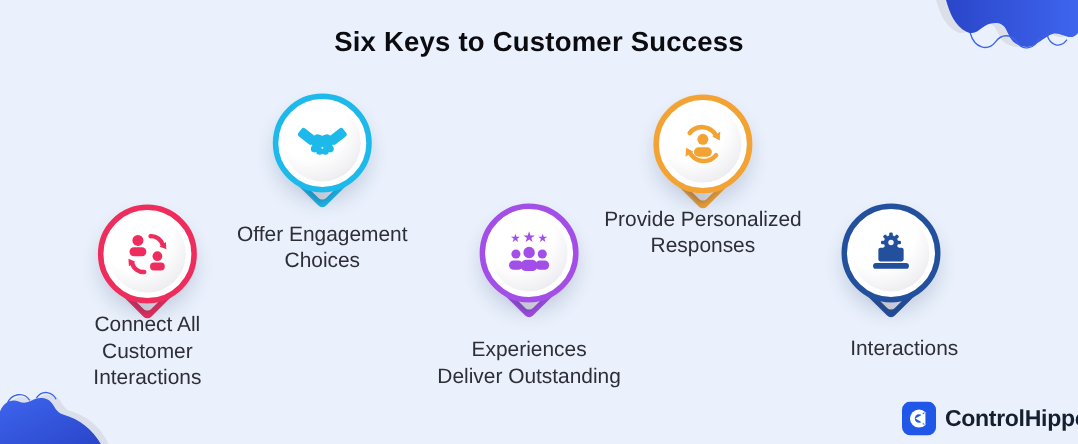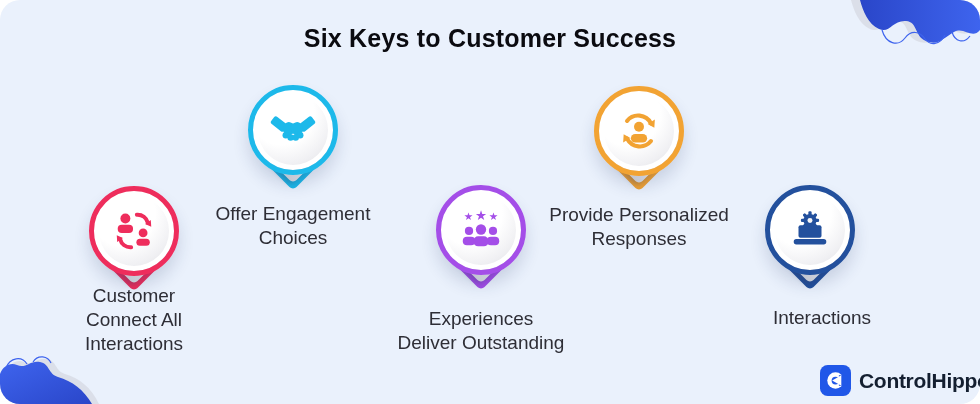--- a/index.html
+++ b/index.html
@@ -2,21 +2,20 @@
 <html><head>
 <meta charset="utf-8">
 <style>
   html,body{margin:0;padding:0;}
   .stage{
     position:relative;
     width:980px;height:404px;
     background:var(--bg,#eaf1fc);
     overflow:hidden;
     font-family:"Liberation Sans",sans-serif;
-    border-radius:20px;
   }
   .title{
     position:absolute;left:0;top:24px;width:100%;
     text-align:center;
     font-size:25px;font-weight:800;letter-spacing:.2px;
     color:var(--title-c,#0b0b10);
   }
   
   .item{position:absolute;width:90px;}
   .pin{position:relative;width:90px;height:90px;}
@@ -36,21 +35,21 @@
   .disc svg{width:46px;height:46px;display:block;}
   .label{
     position:absolute;left:50%;transform:translateX(-50%);
     width:260px;text-align:center;
     font-size:19px;line-height:24px;color:var(--label-c,#2e2e36);
   }
   .label span{display:block;}
   .i1{left:89px;top:186px;}  .i1 .label{top:98px;}
   .i2{left:248px;top:85px;}  .i2 .label{top:117px;text-align:center;}
   .i3{left:436px;top:185px;} .i3 .label{top:122px;}
-  .i4{left:594px;top:86px;}  .i4 .label{top:117px;}
+  .i4{left:594px;top:86px;}  .i4 .label{top:102px;}
   .i5{left:765px;top:185px;} .i5 .label{top:121px;transform:translateX(calc(-50% + 12px));}
   
   .blob-tr{position:absolute;top:0;right:0;width:140px;height:62px;}
   .blob-bl{position:absolute;bottom:0;left:0;width:110px;height:52px;}
   
   .logo{position:absolute;left:820px;top:365px;display:flex;align-items:center;gap:8px;}
   .logo svg{display:block;}
   .logo-text{font-size:21px;font-weight:800;letter-spacing:-.3px;color:var(--logo-text,#141f30);}
 </style>
 </head>
@@ -95,22 +94,22 @@
           <circle cx="33.5" cy="26" r="4.6"></circle>
           <rect x="26.5" y="32" width="14" height="7.5" rx="3.7"></rect>
           <path d="M27 7 a11 11 0 0 1 11.5 8.5" fill="none" stroke="currentColor" stroke-width="4.2" stroke-linecap="round"></path>
           <path d="M41.5 12.5 l0.5 7 -6.5 -2.8 z"></path>
           <path d="M21 41 a11 11 0 0 1 -11.5 -8.5" fill="none" stroke="currentColor" stroke-width="4.2" stroke-linecap="round"></path>
           <path d="M6.5 35.5 l-0.5 -7 6.5 2.8 z"></path>
         </svg>
       </div>
     </div>
     <div class="label">
+      <span>Connect All</span>
       <span>Customer</span>
-      <span>Connect All</span>
       <span>Interactions</span>
     </div>
   </div>
 
   <div class="item i2" style="--accent: #1db9ea;">
     <div class="pin">
       <div class="diamond tail-color"></div>
       <div class="diamond tail-white"></div>
       <div class="disc">
         <svg viewBox="0 0 48 48" fill="currentColor">

